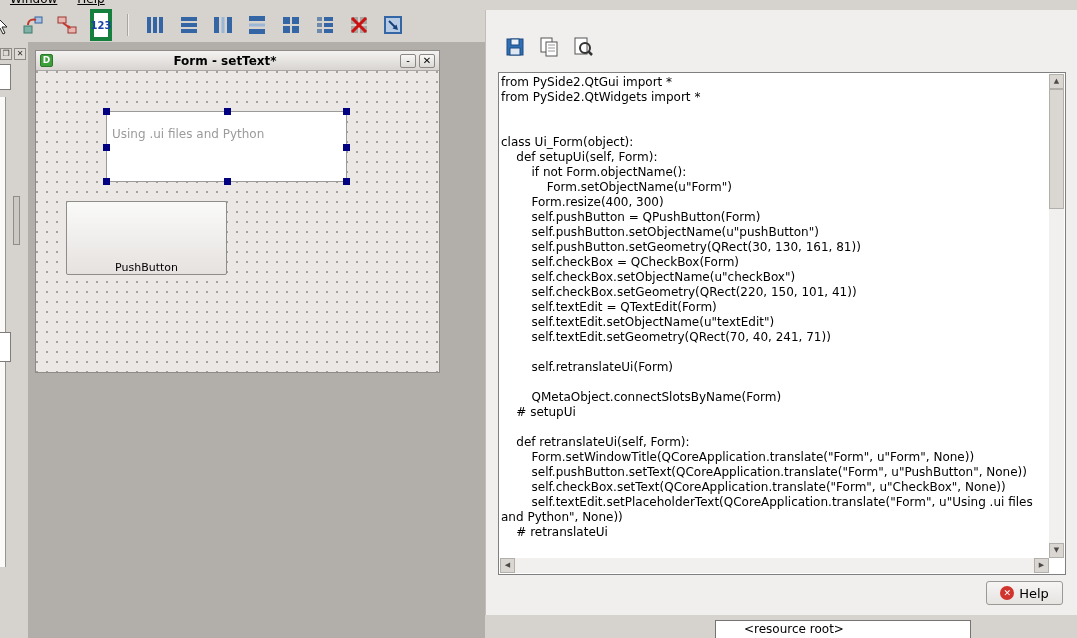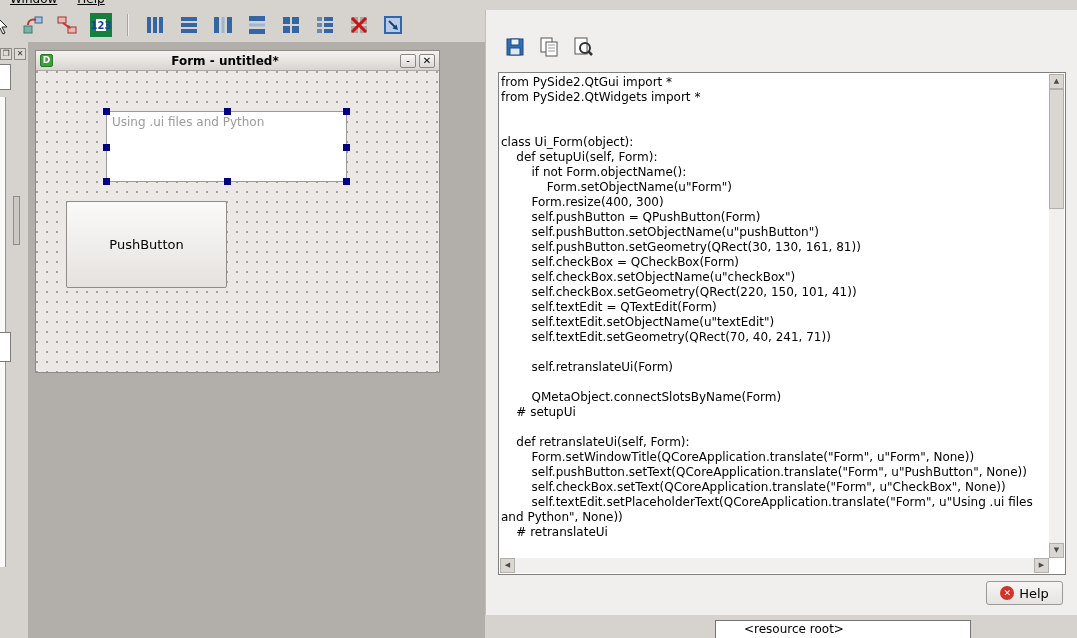--- a/index.html
+++ b/index.html
@@ -16,21 +16,21 @@
   
   .menu-strip { left:0; top:0; width:100%; height:8px; overflow:hidden; background:#d6d2cd; }
   .menu-labels { position:absolute; top:-8px; left:10px; display:flex; gap:20px; font-size:12px; }
   .menu-labels span { text-decoration:underline; text-decoration-thickness:1px; }
 
   
   .toolbar { left:0; top:8px; width:100%; height:34px; background:#d6d2cd;
              display:flex; align-items:center; gap:10px; overflow:hidden; }
   .tb-icon { width:24px; height:24px; flex:0 0 auto; display:flex; align-items:center; justify-content:center; }
   .tb-sep { width:2px; height:22px; border-left:1px solid #a8a49f; border-right:1px solid #efeceb; margin:0 4px; flex:0 0 auto; }
-  .taborder { width:22px; height:24px; background:#fff; border:6px solid #15803d;
+  .taborder { width:22px; height:32px; background:#fff; border:4px solid #15803d;
               font-weight:bold; font-size:10px; color:#1a3fa8; display:flex; align-items:center; justify-content:center; }
 
   
   .dock-btn { width:12px; height:12px; border:1px solid #8d8a86; background:#dedad6;
               font-size:8px; line-height:10px; text-align:center; color:#333; }
   .left-strip { background:#fbfaf9; border-right:1px solid #969390; }
   .left-box { background:#ffffff; border:1px solid #7e7b78; }
   .left-thumb { background:#ccc8c4; border:1px solid #8f8c89; }
 
   
@@ -48,27 +48,27 @@
              background:linear-gradient(#f8f7f6,#dcd9d6); font-size:10px; line-height:12px;
              text-align:center; margin-left:3px; flex:0 0 auto; }
   .win-btn.close { font-weight:bold; }
   .form-body { position:relative; height:301px;
                background-color:#ebe8e5;
                background-image:radial-gradient(circle,#a5a19d 1px,transparent 1.3px);
                background-size:10px 10px; background-position:6px 6px; }
 
   .textedit { left:70px; top:40px; width:241px; height:71px; background:#fff;
               border:1px solid #9a9a9a; }
-  .textedit .ph { padding:3px 5px; color:#9b9b9b; font-size:12px; }
+  .textedit .ph { padding:15px 5px; color:#9b9b9b; font-size:12px; }
   .handle { position:absolute; width:7px; height:7px; background:#000080; }
 
-  .pushbutton { left:30px; top:130px; width:161px; height:87px;
+  .pushbutton { left:30px; top:130px; width:161px; height:74px;
                 border:1px solid #8f8c89; border-radius:2px;
                 background:linear-gradient(#fafaf9 0%,#efedeb 55%,#e5e2df 100%);
-                display:flex; align-items:center; justify-content:center; font-size:13px; }
+                display:flex; align-items:flex-end; justify-content:center; font-size:11px; }
   .checkbox-row { left:220px; top:150px; width:101px; height:41px;
                   display:flex; align-items:center; gap:6px; }
   .checkbox-ind { width:13px; height:13px; background:#fff; border:1px solid #6f6d6a; flex:0 0 auto; }
   .checkbox-label { font-size:13px; }
 
   
   .dialog { left:485px; top:10px; width:660px; height:605px; background:#f0efed;
             border-left:1px solid #c2bfbb; }
   .dlg-toolbar { position:absolute; left:16px; top:24px; display:flex; gap:8px; }
   .dlg-tbtn { width:26px; height:26px; display:flex; align-items:center; justify-content:center; }
@@ -208,21 +208,21 @@
   <div class="abs left-box" style="left:-6px;top:64px;width:17px;height:26px"></div>
   <div class="abs left-strip" style="left:0;top:97px;width:6px;height:470px"></div>
   <div class="abs left-thumb" style="left:13px;top:196px;width:7px;height:49px"></div>
   <div class="abs left-box" style="left:-3px;top:332px;width:14px;height:30px"></div>
 
   <div class="abs mdi"></div>
 
   <div class="abs form-window">
     <div class="form-titlebar">
       <div class="form-icon">D</div>
-      <div class="form-title">Form - untitled*</div>
+      <div class="form-title">Form - setText*</div>
       <div class="win-btn">-</div>
       <div class="win-btn close">✕</div>
     </div>
     <div class="form-body">
 
       <div class="abs textedit">
         <div class="ph">Using .ui files and Python</div>
         <div class="handle" style="left:-4px;top:-4px"></div>
         <div class="handle" style="left:calc(50% - 3px);top:-4px"></div>
         <div class="handle" style="right:-4px;top:-4px"></div>

